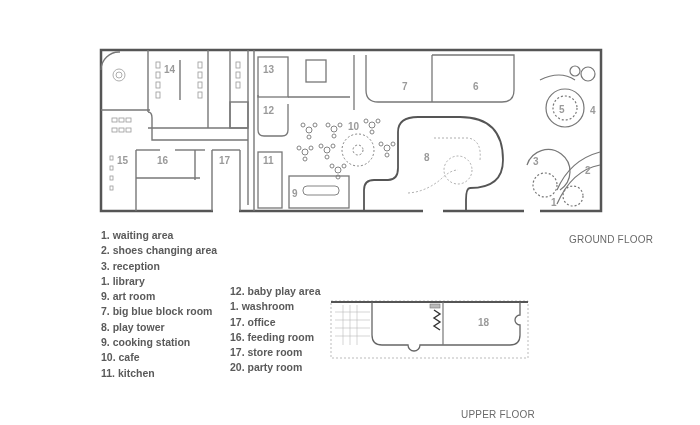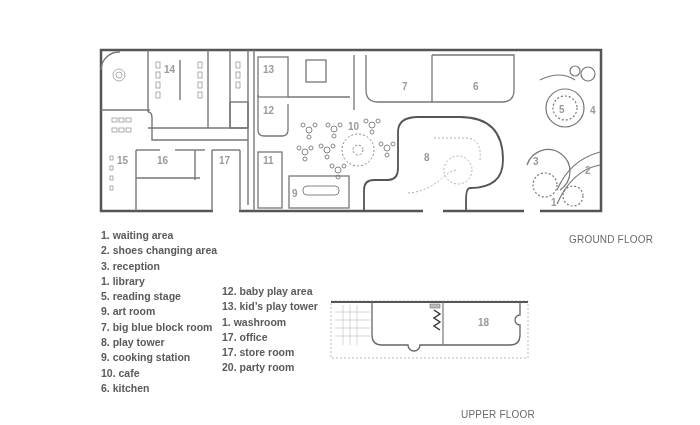--- a/index.html
+++ b/index.html
@@ -1,21 +1,21 @@
 <!DOCTYPE html>
 <html><head>
   <meta charset="utf-8">
   <style>
     html, body { margin:0; padding:0; background:#ffffff; }
     body { width:700px; height:425px; position:relative; overflow:hidden; font-family:"Liberation Sans", sans-serif; }
     .plan { position:absolute; left:0; top:0; width:700px; height:425px; }
     .legend { position:absolute; font-size:10.5px; color:#5a5a5a; line-height:15.3px; }
     .legend div { white-space:nowrap;font-weight:bold; }
     .leg1 { left:101px; top:228px; }
-    .leg2 { left:222px; top:284px; }
+    .leg2 { left:230px; top:284px; }
     .floor-label { position:absolute; font-size:10px; color:#6a6a6a; letter-spacing:0.2px; }
     .gf { left:521px; top:234px;margin-left:48px; }
     .uf { left:461px; top:373px;margin-top:36px; }
     .num { font-family:"Liberation Sans", sans-serif; font-size:10px; fill:#9a9a9a; font-weight:bold; }
   </style>
 </head>
 <body>
 
 <svg class="plan" viewBox="0 0 700 425" xmlns="http://www.w3.org/2000/svg">
 
@@ -185,32 +185,31 @@
         <line x1="335" y1="336" x2="370" y2="336"></line>
     </g>
   </g>
 </svg>
 
 <div class="legend leg1">
   <div>1. waiting area</div>
   <div>2. shoes changing area</div>
   <div>3. reception</div>
   <div>1. library</div>
-  <div>5. reading stage</div>
   <div>9. art room</div>
   <div>7. big blue block room</div>
   <div>8. play tower</div>
   <div>9. cooking station</div>
   <div>10. cafe</div>
-  <div>6. kitchen</div>
+  <div>11. kitchen</div>
 </div>
 
 <div class="legend leg2">
   <div>12. baby play area</div>
-  <div>13. kid’s play tower</div>
   <div>1. washroom</div>
   <div>17. office</div>
+  <div>16. feeding room</div>
   <div>17. store room</div>
   <div>20. party room</div>
 </div>
 
 <div class="floor-label gf">GROUND FLOOR</div>
 <div class="floor-label uf">UPPER FLOOR</div>
 
 </body></html>

